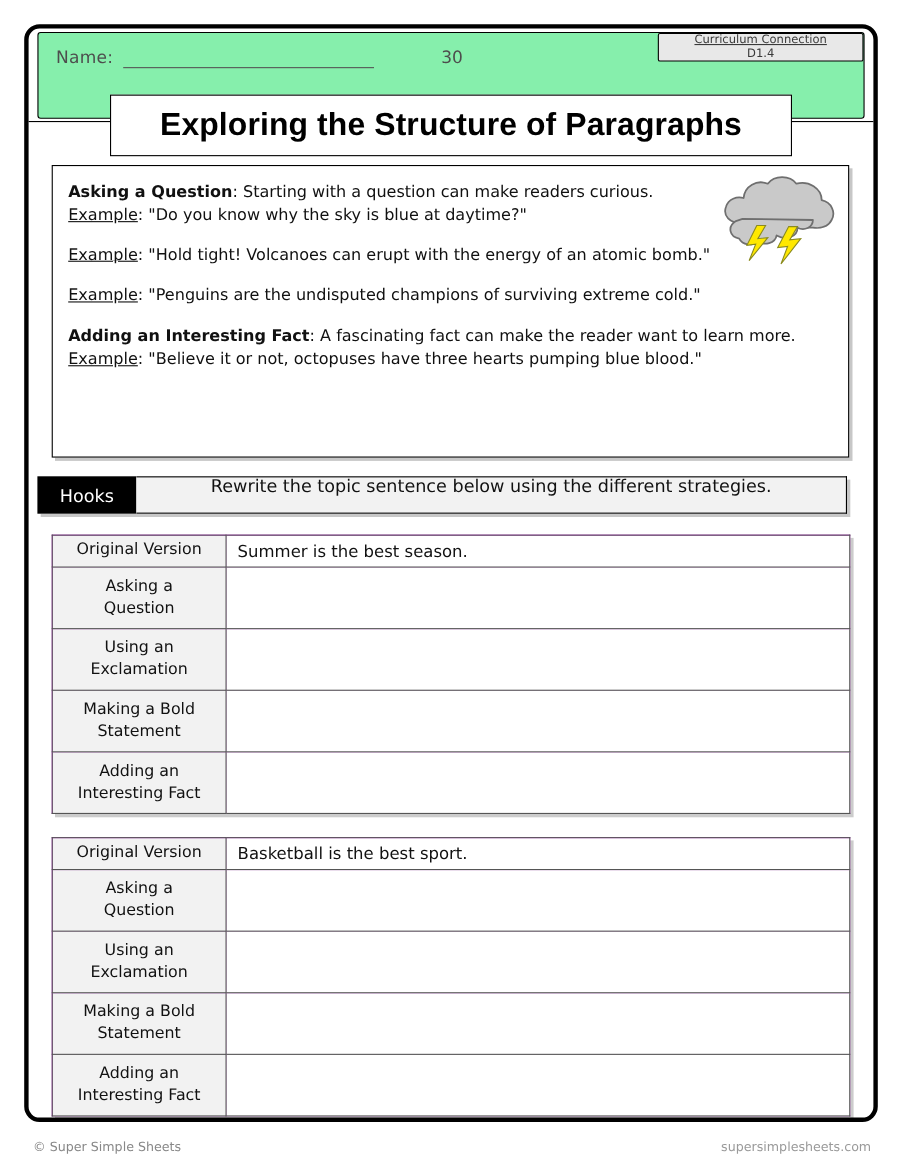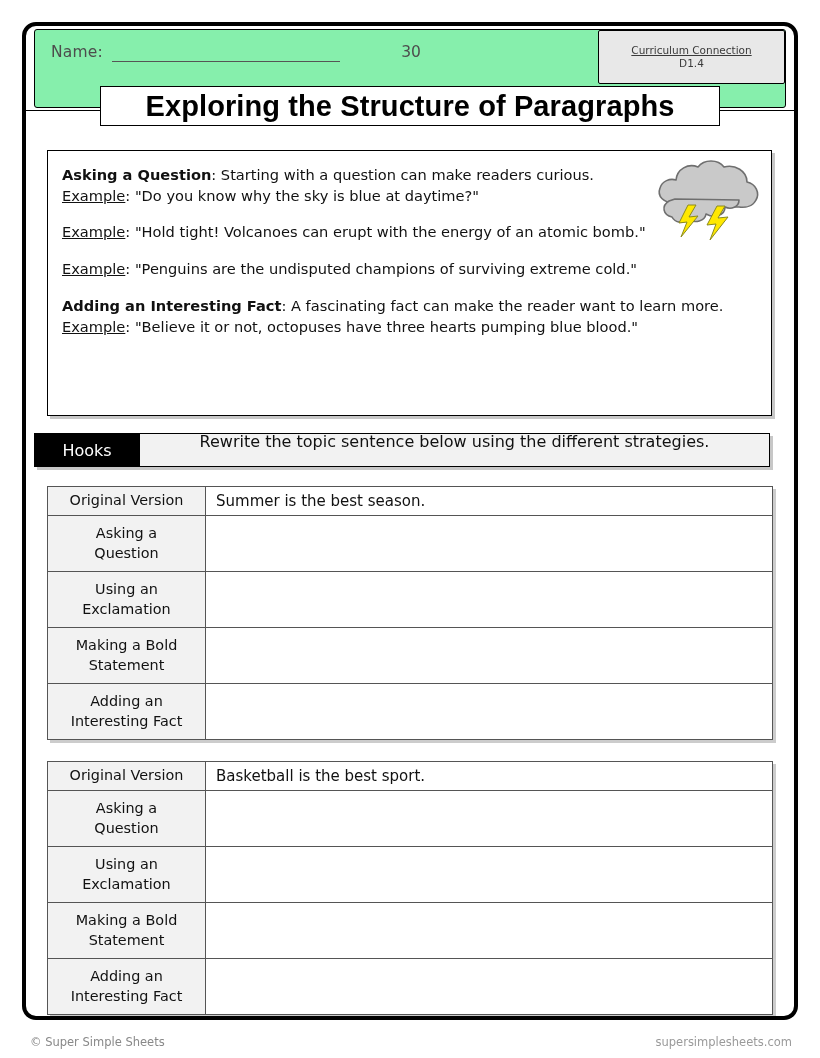--- a/index.html
+++ b/index.html
@@ -57,21 +57,21 @@
     width: 752px;
     text-align: center;
     font-size: 15.5px;
     color: #4d4d4d;
   }
   .curriculum-box {
     position: absolute;
     right: 0px;
     top: 0px;
     width: 187px;
-    height: 54px;
+    height: 26px;
     background: #e8e8e8;
     border: 1.5px solid #000;
     border-radius: 2px;
     display: flex;
     flex-direction: column;
     align-items: center;
     justify-content: center;
     line-height: 1.25;
   }
   .curriculum-title {
@@ -92,21 +92,21 @@
     border-top: 1.5px solid #000;
   }
   .title-rule.left  { left: 26px;  width: 80px; }
   .title-rule.right { right: 26px; width: 80px; }
 
   .title-box {
     position: absolute;
     left: 100px;
     top: 86px;
     width: 620px;
-    height: 40px;
+    height: 56px;
     border: 1.5px solid #000;
     background: #fff;
     display: flex;
     align-items: center;
     justify-content: center;
   }
   .title-text {
     font-family: "Liberation Sans", sans-serif;
     font-weight: bold;
     font-size: 29px;
@@ -153,21 +153,21 @@
   .hooks-bar {
     position: absolute;
     left: 34px;
     top: 433px;
     width: 736px;
     height: 34px;
     display: flex;
     box-shadow: 3px 3px 0 rgba(0,0,0,.22);
   }
   .hooks-tag {
-    width: 106px;
+    width: 90px;
     background: #000;
     color: #fff;
     font-size: 16px;
     display: flex;
     align-items: center;
     justify-content: center;
   }
   .hooks-instruction {
     flex: 1;
     background: #f2f2f2;

